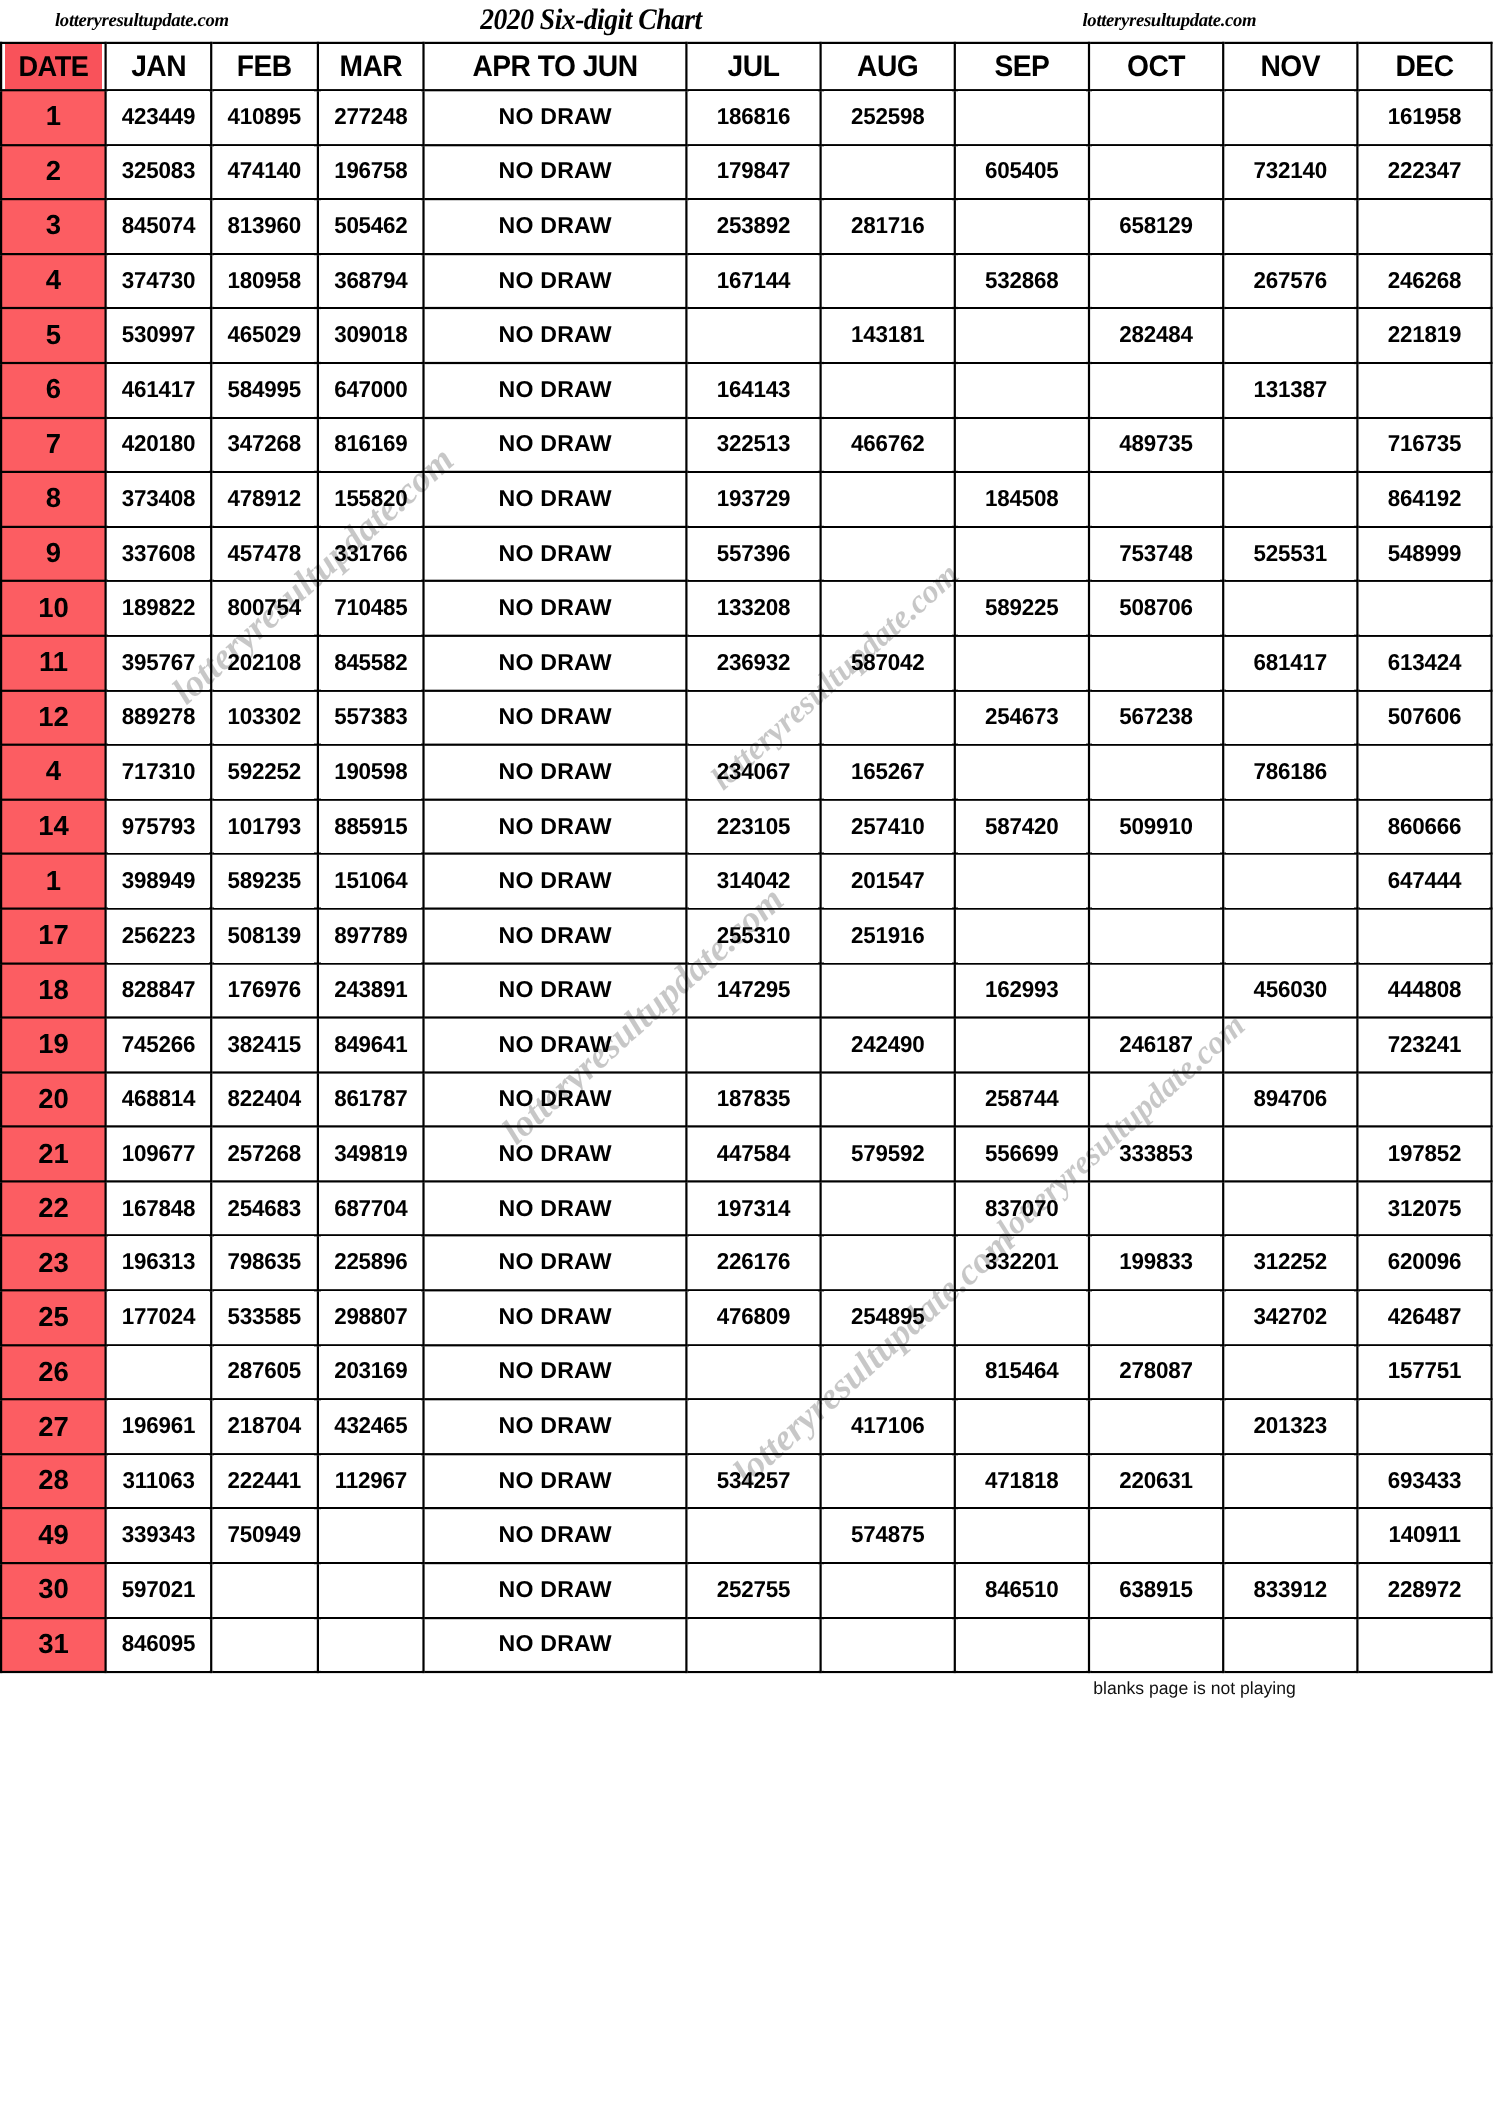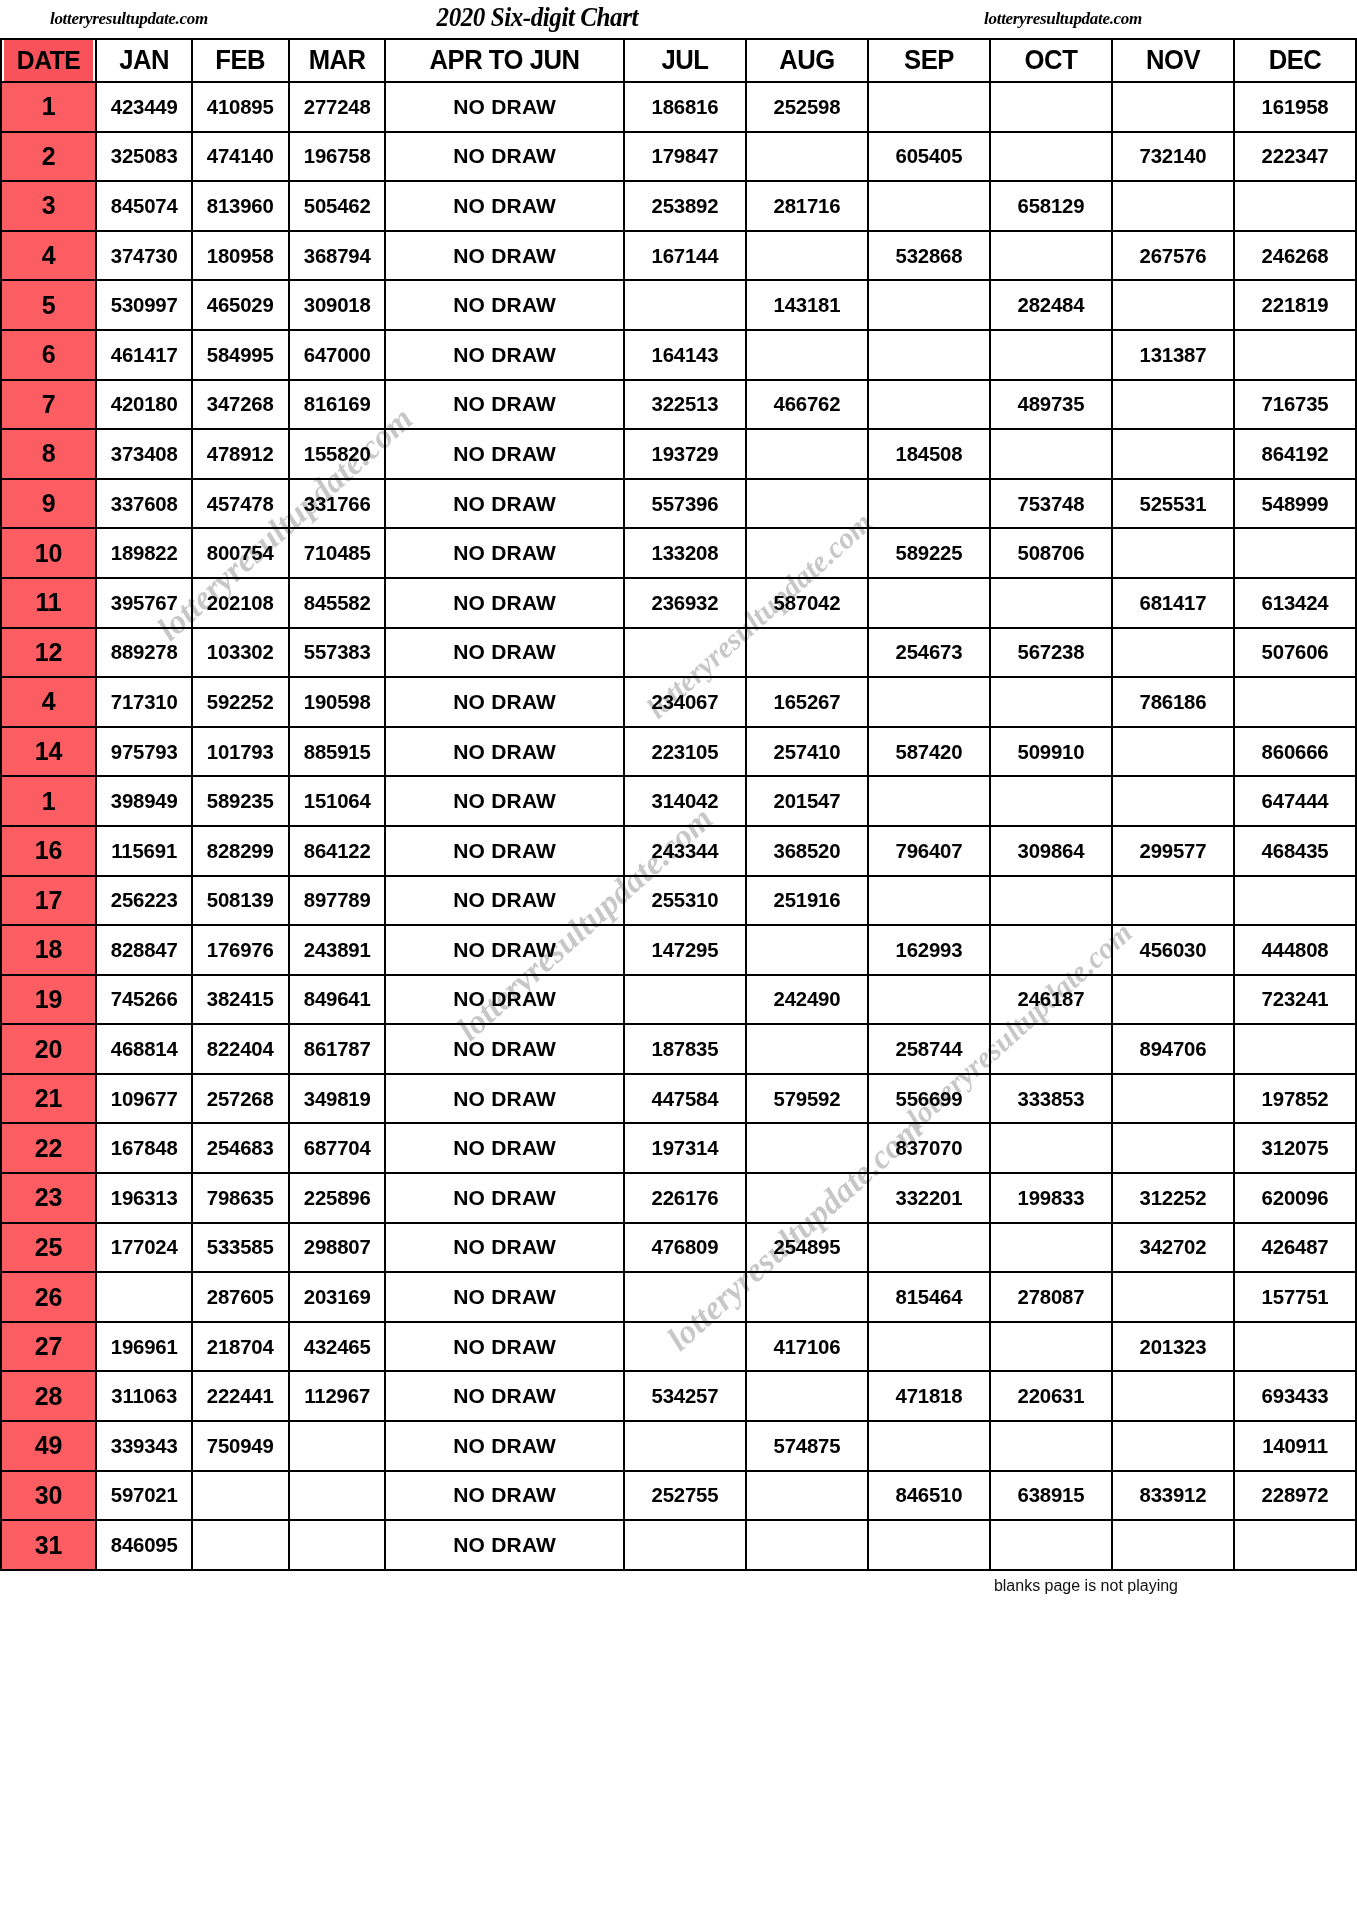--- a/index.html
+++ b/index.html
@@ -368,33 +368,20 @@
           <td class="num">151064</td>
           <td class="nodraw">NO DRAW</td>
           <td class="num">314042</td>
           <td class="num">201547</td>
           <td class="num"></td>
           <td class="num"></td>
           <td class="num"></td>
           <td class="num">647444</td>
         </tr>
         <tr>
-          <td class="datecell">16</td>
-          <td class="num">115691</td>
-          <td class="num">828299</td>
-          <td class="num">864122</td>
-          <td class="nodraw">NO DRAW</td>
-          <td class="num">243344</td>
-          <td class="num">368520</td>
-          <td class="num">796407</td>
-          <td class="num">309864</td>
-          <td class="num">299577</td>
-          <td class="num">468435</td>
-        </tr>
-        <tr>
           <td class="datecell">17</td>
           <td class="num">256223</td>
           <td class="num">508139</td>
           <td class="num">897789</td>
           <td class="nodraw">NO DRAW</td>
           <td class="num">255310</td>
           <td class="num">251916</td>
           <td class="num"></td>
           <td class="num"></td>
           <td class="num"></td>

